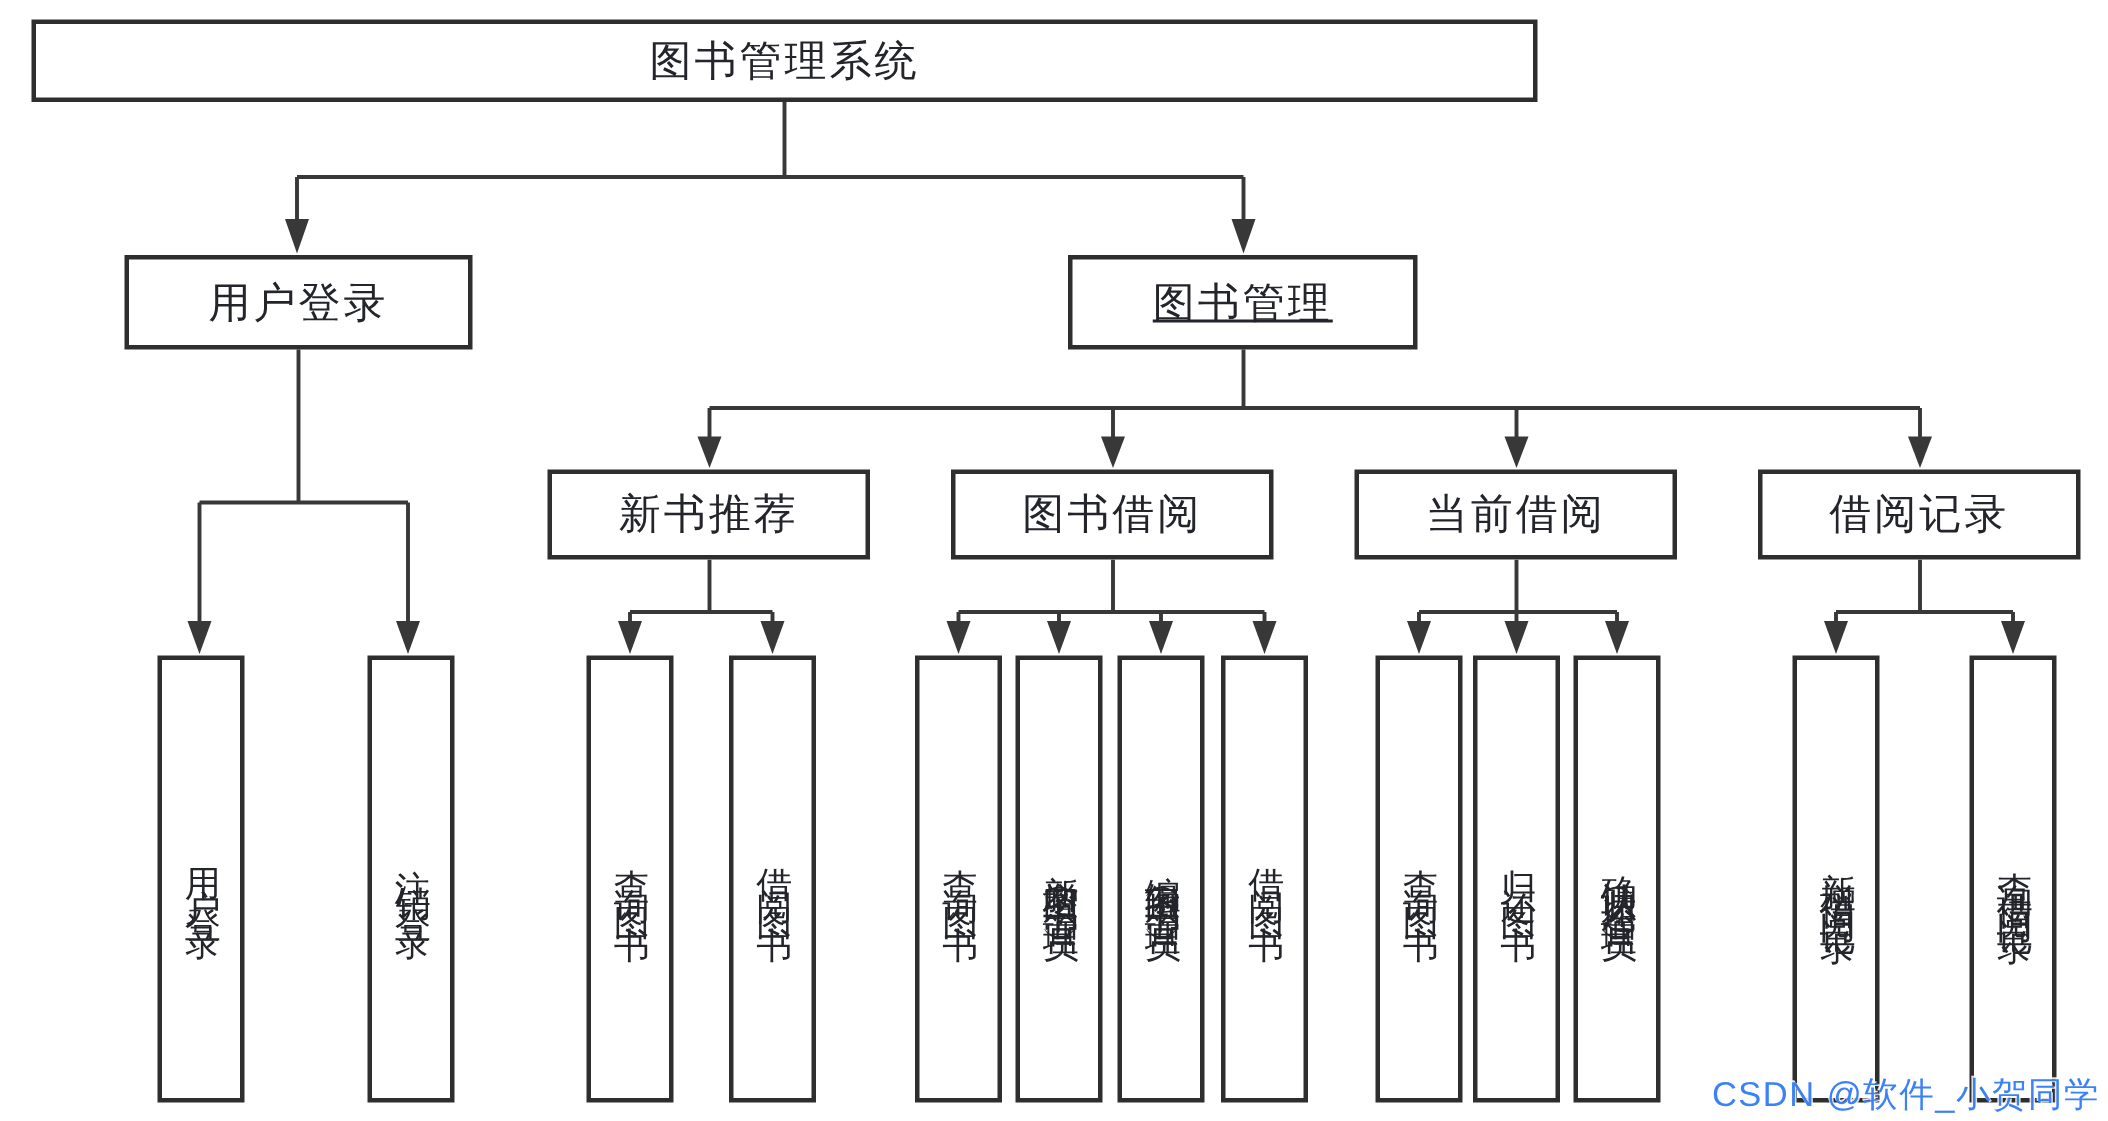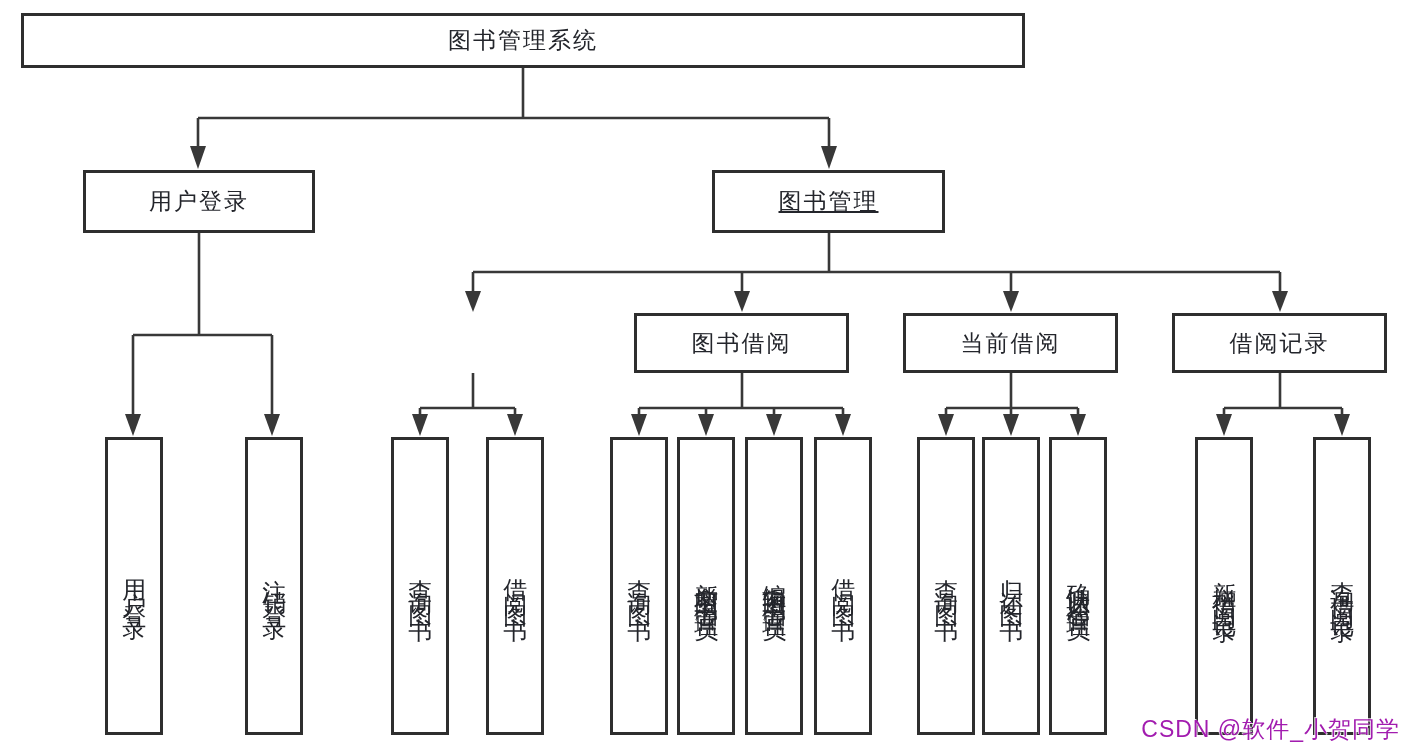--- a/index.html
+++ b/index.html
@@ -25,41 +25,41 @@
     position: absolute;
     box-sizing: border-box;
     background: #ffffff;
     border: 3px solid #2e2e2e;
     display: flex;
     align-items: center;
     justify-content: center;
     color: #23252b;
   }
   .h-label {
-    font-size: 23px;
+    font-size: 28px;
     letter-spacing: 2px;
     white-space: nowrap;
   }
   .v-label {
     writing-mode: vertical-rl;
     text-orientation: mixed;
     font-size: 24px;
     line-height: 1.1;
     white-space: nowrap;
   }
   .ls4 { letter-spacing: 13px; }
   .ls6 { letter-spacing: 8px; }
   .ls9 { letter-spacing: 5px; }
   #watermark {
     position: absolute;
     right: 5px;
     bottom: 2px;
     z-index: 5;
     font-size: 23px;
-    color: #a21caf;
+    color: #3b82f6;
     letter-spacing: 1px;
     text-shadow: 1px 1px 0 rgba(255,255,255,0.85), -1px -1px 0 rgba(255,255,255,0.85);
     white-space: nowrap;
   }
 </style>
 </head>
 <body>
 
 <div id="canvas">
 
@@ -111,20 +111,23 @@
     <span class="h-label">图书管理系统</span>
   </div>
 
   <div class="box" style="left:83px; top:170px; width:232px; height:63px;">
     <span class="h-label">用户登录</span>
   </div>
   <div class="box" style="left:712px; top:170px; width:233px; height:63px;text-decoration:underline;">
     <span class="h-label">图书管理</span>
   </div>
 
+  <div class="box" style="left:365px; top:313px; width:215px; height:60px;">
+    <span class="h-label">新书推荐</span>
+  </div>
   <div class="box" style="left:634px; top:313px; width:215px; height:60px;">
     <span class="h-label">图书借阅</span>
   </div>
   <div class="box" style="left:903px; top:313px; width:215px; height:60px;">
     <span class="h-label">当前借阅</span>
   </div>
   <div class="box" style="left:1172px; top:313px; width:215px; height:60px;">
     <span class="h-label">借阅记录</span>
   </div>
 

